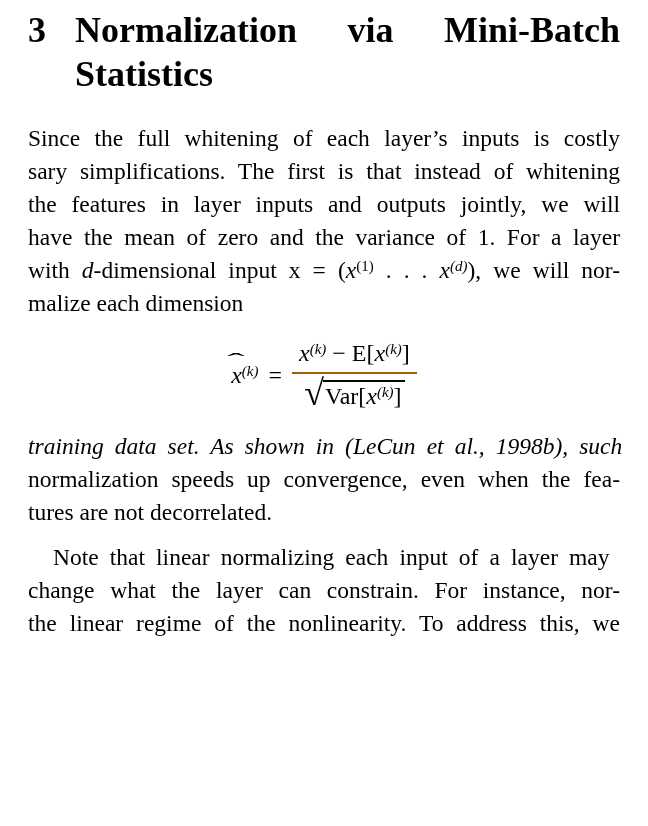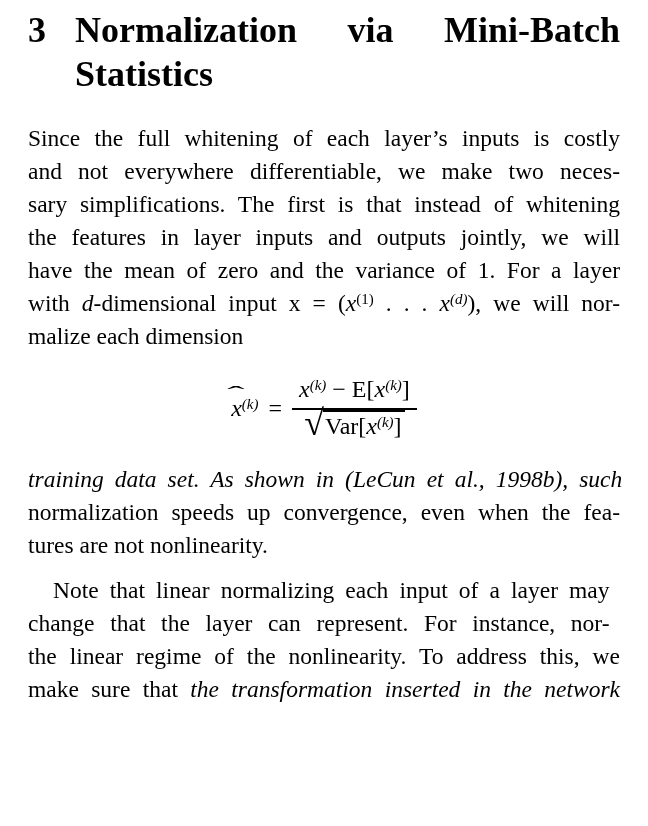--- a/index.html
+++ b/index.html
@@ -34,41 +34,40 @@
   }
   .hatwrap { position: relative; display: inline-block; }
   .hat {
     position: absolute; top: -11px; left: 50%;
     transform: translateX(-50%) scaleX(2.6);
     font-size: 20px; line-height: 1; font-style: normal;
   }
   .eq { margin: 0 10px; }
   .frac { display: inline-block; vertical-align: middle; text-align: center; }
   .num { display: block; padding: 0 7px 5px 7px; }
-  .den { display: block; border-top: 2px solid #000000; }
+  .den { display: block; border-top: 2px solid #a16207; padding-top: 6px; }
   .radical { font-size: 36px; line-height: 20px; vertical-align: top; position: relative; top: 3px; margin-right: -1px; }
   .radicand { display: inline-block; border-top: 2px solid #000; padding: 1px 3px 0 2px; }
 </style>
 </head>
 <body>
 
 <div class="page">
 
   <div class="sec-heading">
     <span class="sec-num">3</span>
     <span class="sec-title">
       <span class="hline jline" style="word-spacing: 41.5234px;"><span class="lc">Normalization via Mini-Batch</span></span>
       <span class="hline"><span class="lc">Statistics</span></span>
     </span>
   </div>
 
   <div class="content-before" id="paras-before">
       <div class="para">
         <div class="tline jline" style="word-spacing: 8.46528px;"><span class="lc"><span>Since the full whitening of each layer’s inputs is costly</span></span></div>
-        <div class="tline jline" style="word-spacing: 10.25px;"><span class="lc"><span>and not everywhere differentiable, we make two neces-</span></span></div>
         <div class="tline jline" style="word-spacing: 6.91016px;"><span class="lc"><span>sary simplifications. The first is that instead of whitening</span></span></div>
         <div class="tline jline" style="word-spacing: 8.94792px;"><span class="lc"><span>the features in layer inputs and outputs jointly, we will</span></span></div>
         <div class="tline jline" style="word-spacing: 5.67188px;"><span class="lc"><span>have the mean of zero and the variance of 1. For a layer</span></span></div>
         <div class="tline jline" style="word-spacing: 6.1901px;"><span class="lc"><span>with </span><span class="it">d</span><span>-dimensional input x = (</span><span class="it">x</span><sup class="s">(1)</sup><span> . . . </span><span class="it">x</span><sup class="s it">(d)</sup><span>), we will nor-</span></span></div>
         <div class="tline lastline"><span class="lc"><span>malize each dimension</span></span></div>
       </div>
     </div>
 
   <div class="formula">
     <span class="lhs" id="f-lhs"><span class="hatwrap it"><span class="hat">ˆ</span>x</span><sup class="s it">(k)</sup></span>
@@ -76,23 +75,22 @@
     <span class="frac">
       <span class="num" id="f-num"><span class="it">x</span><sup class="s it">(k)</sup><span> − E[</span><span class="it">x</span><sup class="s it">(k)</sup><span>]</span></span>
       <span class="den"><span class="radical">√</span><span class="radicand" id="f-radicand"><span>Var[</span><span class="it">x</span><sup class="s it">(k)</sup><span>]</span></span></span>
     </span>
   </div>
 
   <div id="paras-after">
       <div class="para">
         <div class="tline jline" style="word-spacing: 5.15781px; font-style: italic;"><span class="lc"><span>training data set. As shown in (LeCun et al., 1998b), such</span></span></div>
         <div class="tline jline" style="word-spacing: 7.07812px; text-align: right;"><span class="lc"><span>normalization speeds up convergence, even when the fea-</span></span></div>
-        <div class="tline lastline"><span class="lc"><span>tures are not nonlinearity.</span></span></div>
+        <div class="tline lastline"><span class="lc"><span>tures are not decorrelated.</span></span></div>
       </div>
       <div class="para indent">
         <div class="tline jline" style="word-spacing: 5.20833px;"><span class="lc"><span>Note that linear normalizing each input of a layer may</span></span></div>
-        <div class="tline jline" style="word-spacing: 9.78711px;"><span class="lc"><span>change that the layer can represent. For instance, nor-</span></span></div>
+        <div class="tline jline" style="word-spacing: 9.78711px;"><span class="lc"><span>change what the layer can constrain. For instance, nor-</span></span></div>
         <div class="tline jline" style="word-spacing: 7.0816px;"><span class="lc"><span>the linear regime of the nonlinearity. To address this, we</span></span></div>
-        <div class="tline jline" style="word-spacing: 6.44727px;"><span class="lc"><span>make sure that </span><span class="it">the transformation inserted in the network</span></span></div>
       </div>
     </div>
 
 </div>
 
 </body></html>

